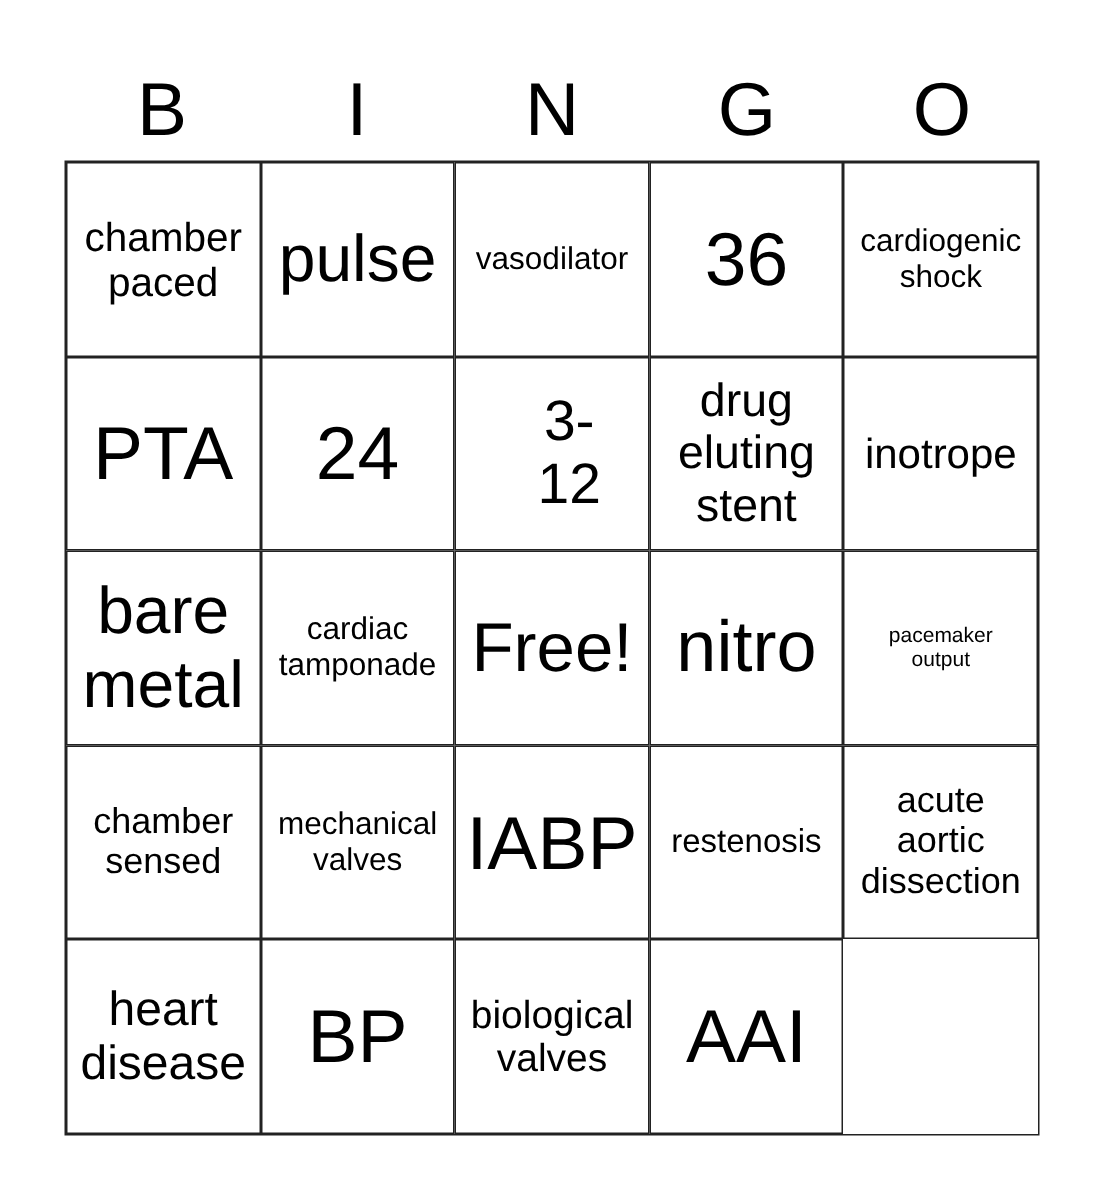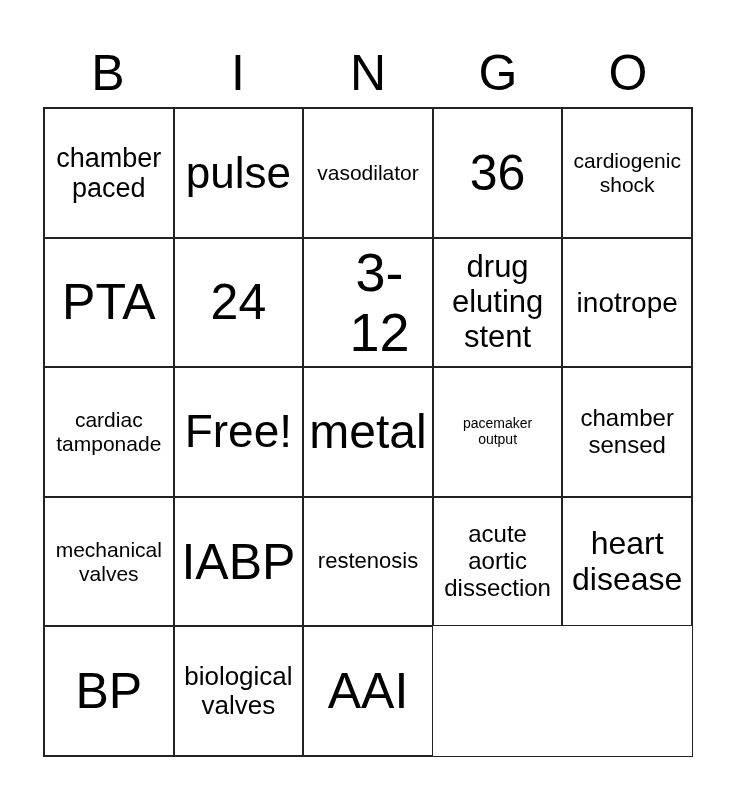--- a/index.html
+++ b/index.html
@@ -36,36 +36,39 @@
     <div class="cell">
       <span style="font-size: 21px;">cardiogenic shock</span>
     </div>
     <div class="cell">
       <span style="font-size: 50px;">PTA</span>
     </div>
     <div class="cell">
       <span style="font-size: 50px;">24</span>
     </div>
     <div class="cell">
-      <span style="font-size: 54px; margin-left: 23px;">3-12</span>
+      <span style="font-size: 38px; margin-left: 23px;">3-12</span>
     </div>
     <div class="cell">
       <span style="font-size: 31px;">drug eluting stent</span>
     </div>
     <div class="cell">
       <span style="font-size: 28px;">inotrope</span>
     </div>
     <div class="cell">
+      <span style="font-size: 44px;">bare metal</span>
+    </div>
+    <div class="cell">
       <span style="font-size: 21px;">cardiac tamponade</span>
     </div>
     <div class="cell">
       <span style="font-size: 46px;">Free!</span>
     </div>
     <div class="cell">
-      <span style="font-size: 48px;">metal</span>
+      <span style="font-size: 48px;">nitro</span>
     </div>
     <div class="cell">
       <span style="font-size: 14px;">pacemaker output</span>
     </div>
     <div class="cell">
       <span style="font-size: 24px;">chamber sensed</span>
     </div>
     <div class="cell">
       <span style="font-size: 21px;">mechanical valves</span>
     </div>

